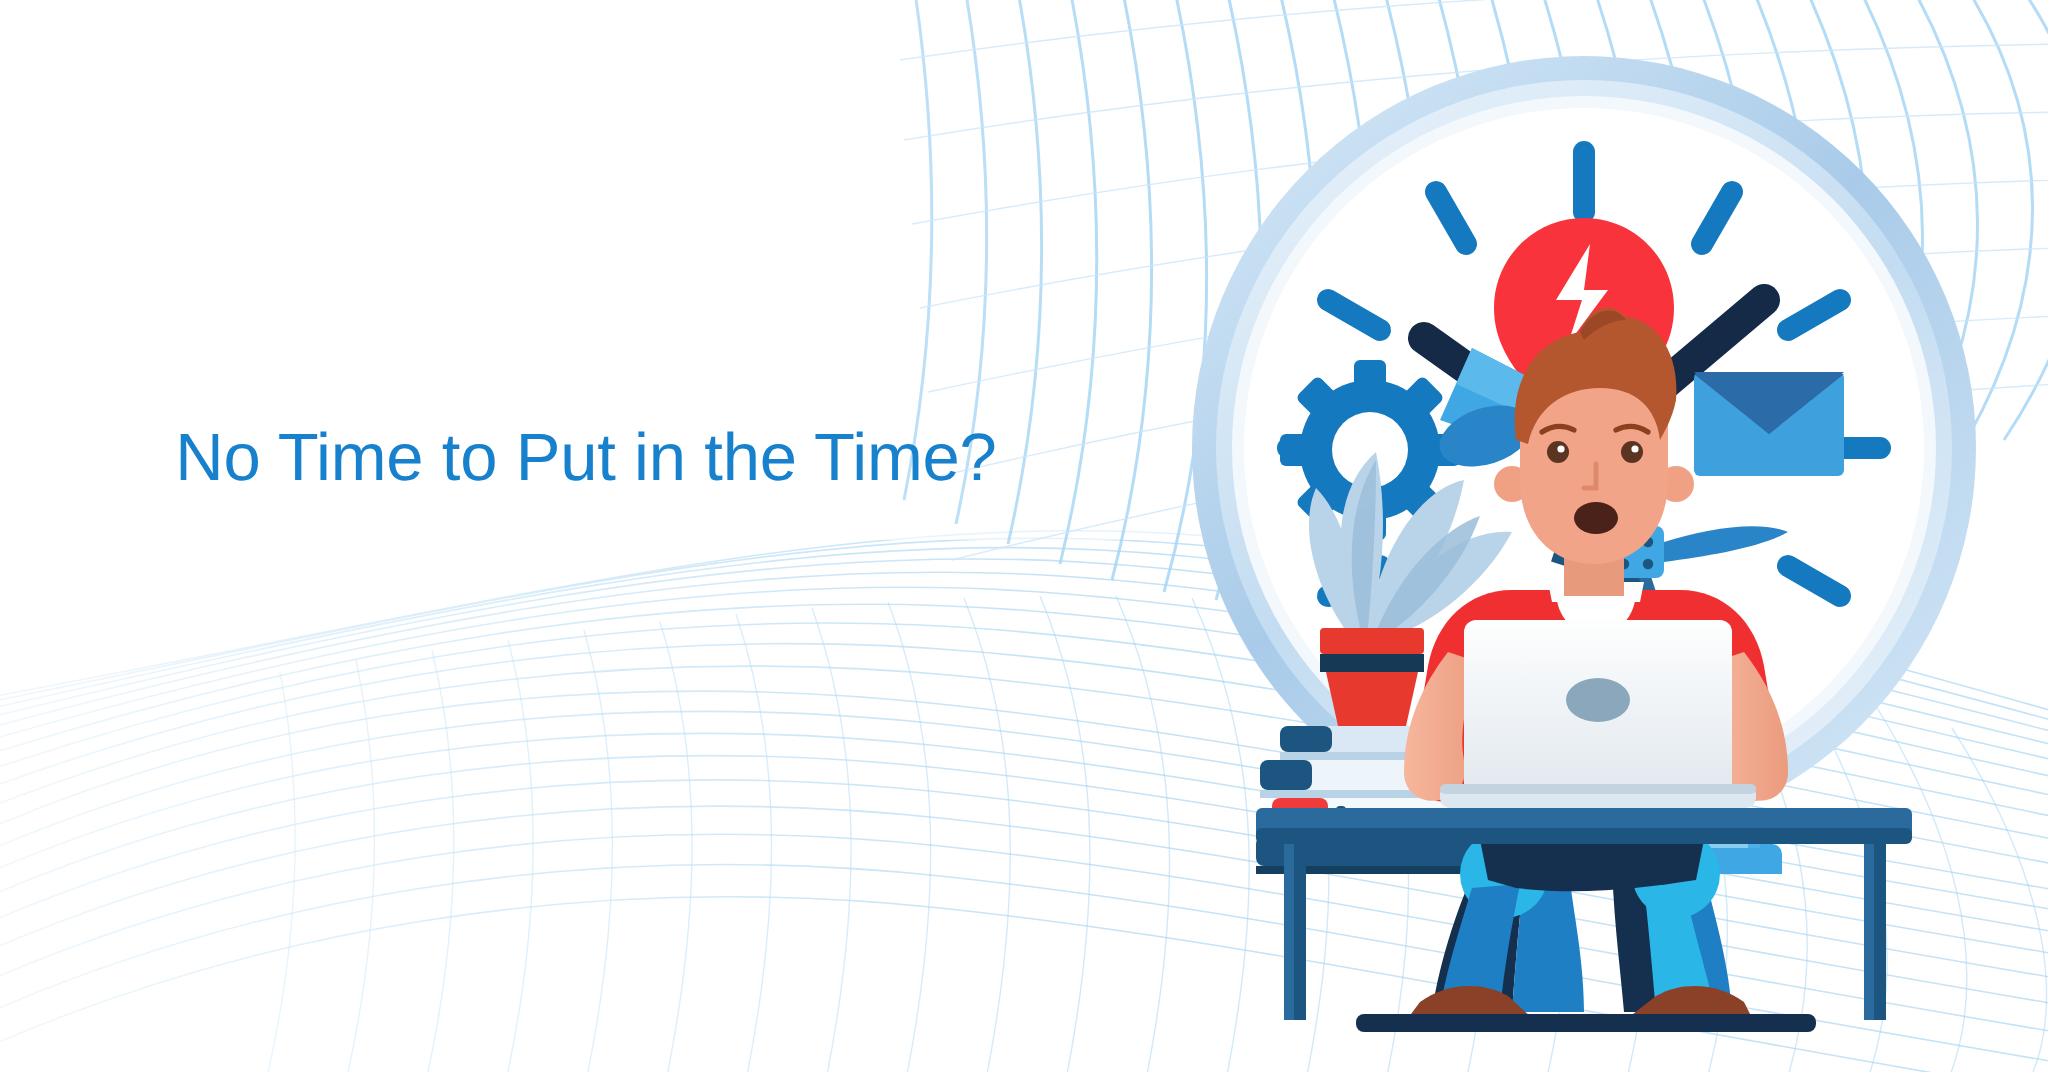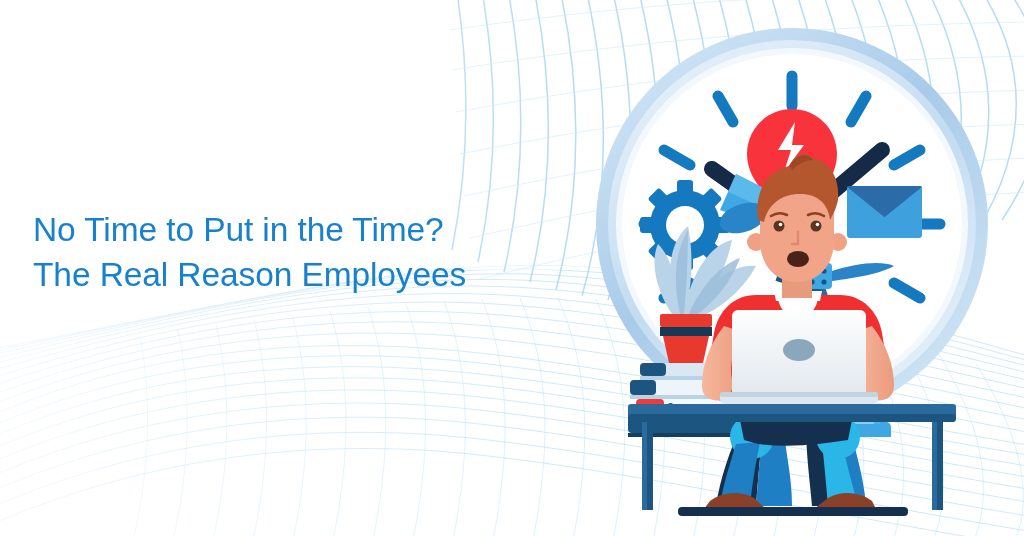--- a/index.html
+++ b/index.html
@@ -10,20 +10,21 @@
   }
   body {
     font-family: "Liberation Sans", sans-serif;
   }
   #banner {
     position: relative;
     width: 1024px;
     height: 536px;
     overflow: hidden;
     background: #ffffff;
+    text-align: center;
   }
   
   .bg-layer {
     position: absolute;
     inset: 0;
     width: 1024px;
     height: 536px;
     pointer-events: none;
   }
   
@@ -170,21 +171,20 @@
         <path d="M470 238 C 650 196, 832 166, 1030 158"></path>
         <path d="M476 280 C 660 234, 842 202, 1030 192"></path>
       </g>
 
       <rect x="0" y="0" width="560" height="536" fill="url(#fadeLeft)" opacity="0.75"></rect>
     </g>
   </svg>
 
   <h1 id="headline">
     <span class="line">No Time to Put in the Time?</span>
-    <span class="line">The Real Reason Employees</span>
   </h1>
 
   <div id="illustration">
   <svg width="464" height="522" viewBox="0 0 464 522" xmlns="http://www.w3.org/2000/svg" aria-hidden="true">
     <defs>
       <linearGradient id="bezelGrad" x1="0.15" y1="0.05" x2="0.85" y2="0.95">
         <stop offset="0%" stop-color="#cfe4f5"></stop>
         <stop offset="45%" stop-color="#a9cbe9"></stop>
         <stop offset="100%" stop-color="#cfe4f5"></stop>
       </linearGradient>

